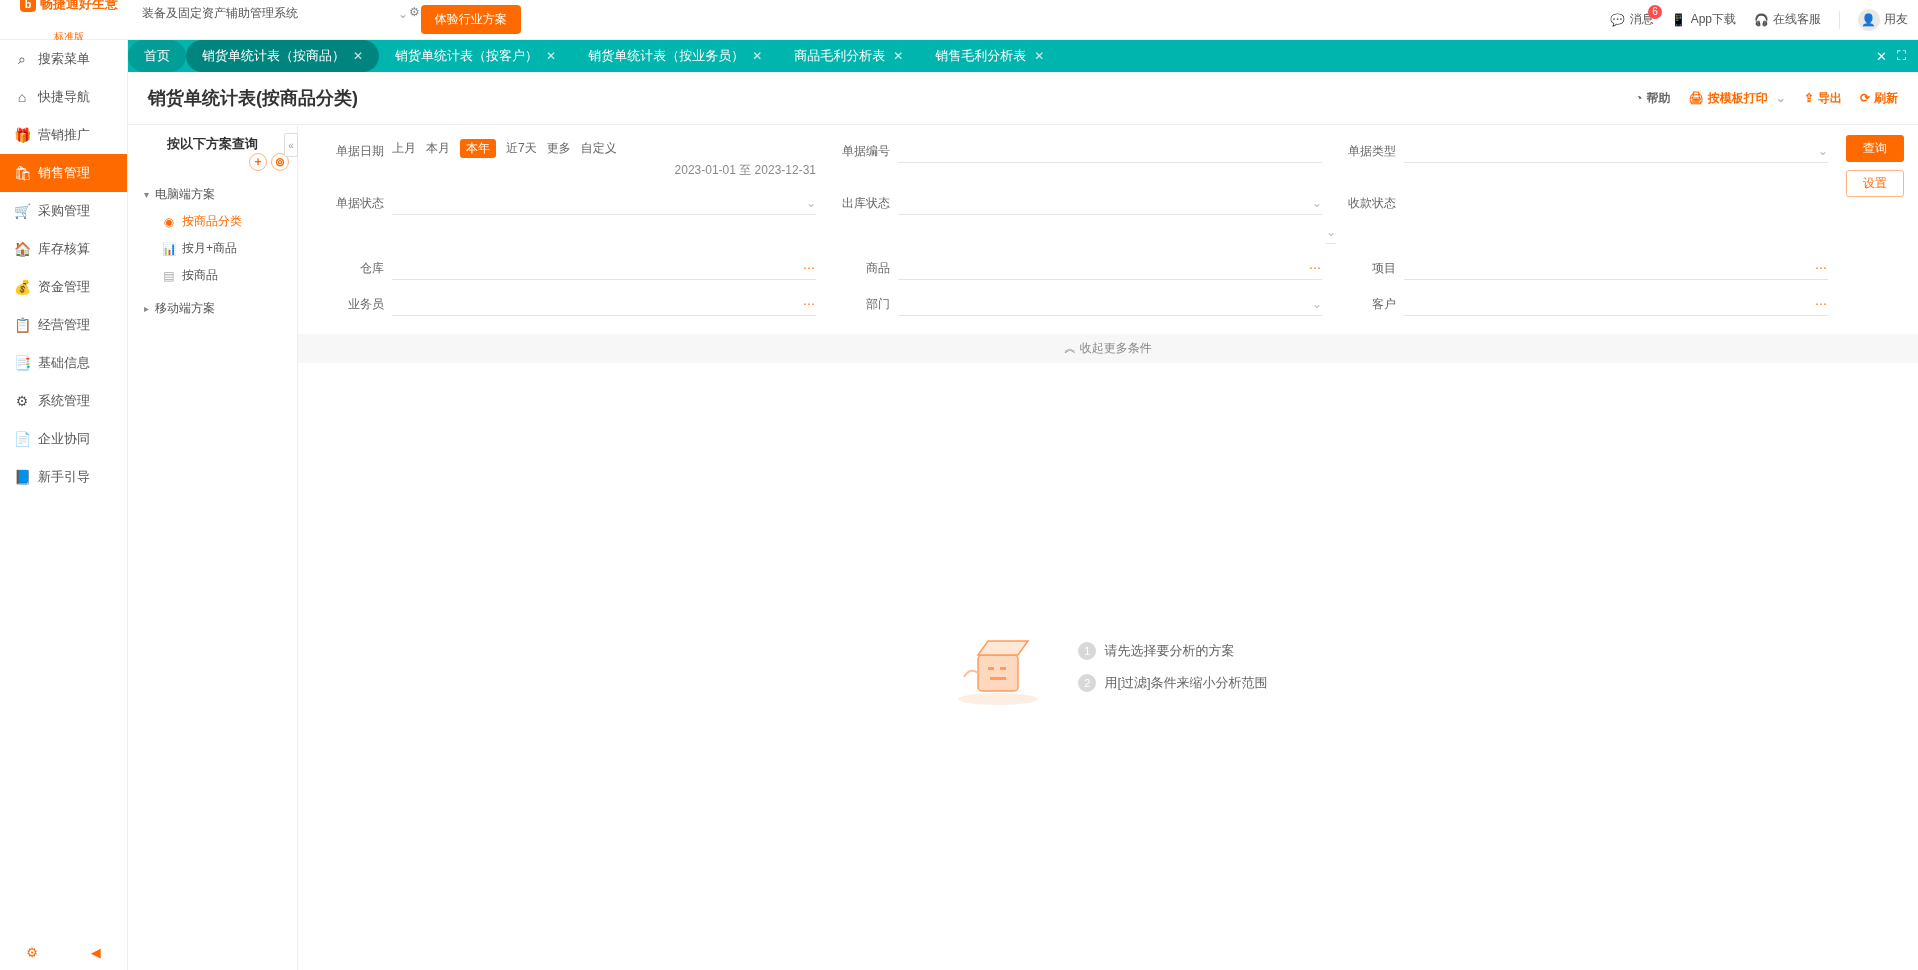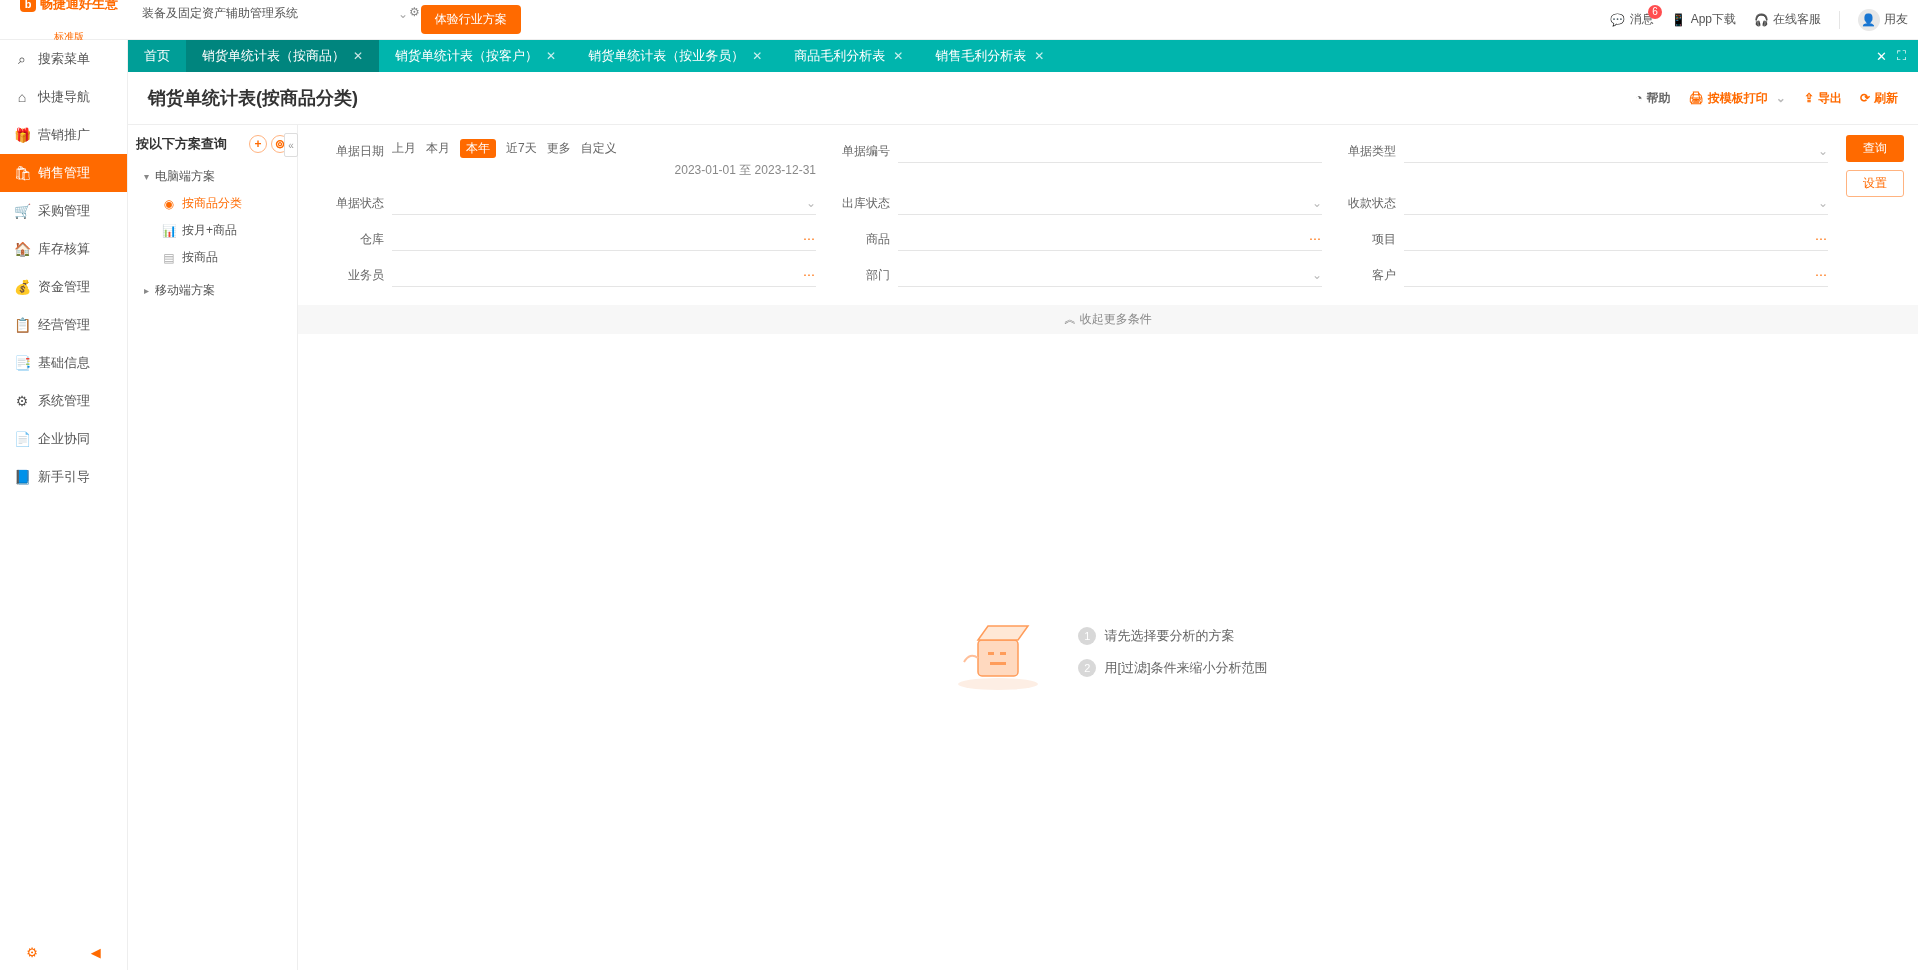--- a/index.html
+++ b/index.html
@@ -27,39 +27,39 @@
 .sidebar { width:128px; background:#fff; border-right:1px solid #eee; display:flex; flex-direction:column; }
 .side-item { display:flex; align-items:center; gap:8px; padding:10px 14px; font-size:13px; color:#555; cursor:pointer; }
 .side-item.active { background:#ff6a00; color:#fff; }
 .side-icon { width:16px; text-align:center; font-size:14px; }
 .side-footer { margin-top:auto; display:flex; justify-content:space-around; padding:10px 0; color:#ff6a00; }
 .side-footer span { cursor:pointer; }
 
 
 .content { flex:1; display:flex; flex-direction:column; background:#f5f6f7; min-width:0; }
 .tabstrip { height:32px; background:#00b5ad; display:flex; align-items:stretch; }
-.tab { display:flex; align-items:center; padding:0 16px; color:#fff; font-size:13px; cursor:pointer; gap:8px; }
+.tab { display:flex; align-items:center; padding:0 16px; color:#fff; font-size:13px; cursor:pointer; gap:8px;border-radius:16px; }
 .tab.home { background:#009e97; }
 .tab.active { background:#00857e; }
 .tab-close { font-size:12px; opacity:.8; cursor:pointer; }
 .tabstrip-right { margin-left:auto; display:flex; align-items:center; gap:10px; padding:0 12px; color:#fff; }
 
 
 .page-head { background:#fff; padding:14px 20px; display:flex; align-items:center;font-weight:bold; }
 .page-title { font-size:18px; color:#333; }
 .page-actions { margin-left:auto; display:flex; align-items:center; gap:18px; font-size:12px; color:#666; }
 .pa-item { display:flex; align-items:center; gap:4px; cursor:pointer; }
 .pa-item.orange { color:#ff6a00; }
 
 
 .workrow { flex:1; display:flex; background:#fff; border-top:1px solid #eee; min-height:0; }
 
 
 .scheme-panel { width:170px; border-right:1px solid #eee; padding:10px 8px; font-size:12px; color:#555; position:relative; }
-.scheme-head { display:flex; align-items:center; font-weight:bold; margin-bottom:10px; color:#333; font-size:13px;}
+.scheme-head { display:flex; align-items:center; font-weight:bold; margin-bottom:10px; color:#333; font-size:13px;flex-direction:column;}
 .scheme-head .circ { margin-left:auto; display:flex; gap:4px; }
 .circ-btn { width:18px; height:18px; border:1px solid #ffb380; border-radius:50%; display:flex; align-items:center; justify-content:center; color:#ff6a00; font-size:12px; cursor:pointer; }
 .collapse-handle { position:absolute; right:-1px; top:8px; width:14px; height:24px; border:1px solid #ddd; border-radius:2px; background:#fff; display:flex; align-items:center; justify-content:center; font-size:10px; color:#999; cursor:pointer; }
 .tree-group { margin-left:4px; }
 .tree-label { display:flex; align-items:center; gap:6px; padding:5px 4px; cursor:pointer; }
 .tree-label .caret { font-size:10px; color:#888; }
 .tree-children { margin-left:18px; }
 .tree-leaf { display:flex; align-items:center; gap:6px; padding:5px 4px; cursor:pointer; color:#555; }
 .tree-leaf.active { color:#ff6a00; }
 .leaf-ico { width:14px; text-align:center; color:#aaa; }
@@ -333,21 +333,21 @@
                   <div class="finput">
                     <span class="chev icon-right">⌄</span>
                   </div>
                 </div>
               <div class="fcell">
                   <div class="flabel">出库状态</div>
                   <div class="finput">
                     <span class="chev icon-right">⌄</span>
                   </div>
                 </div>
-              <div class="fcell" style="padding-right:70px;">
+              <div class="fcell" style="padding-right:70px;flex-direction:column;">
                   <div class="flabel">收款状态</div>
                   <div class="finput">
                     <span class="chev icon-right">⌄</span>
                   </div>
                 </div>
             </div>
 
             <div class="frow">
               <div class="fcell">
                   <div class="flabel">仓库</div>

